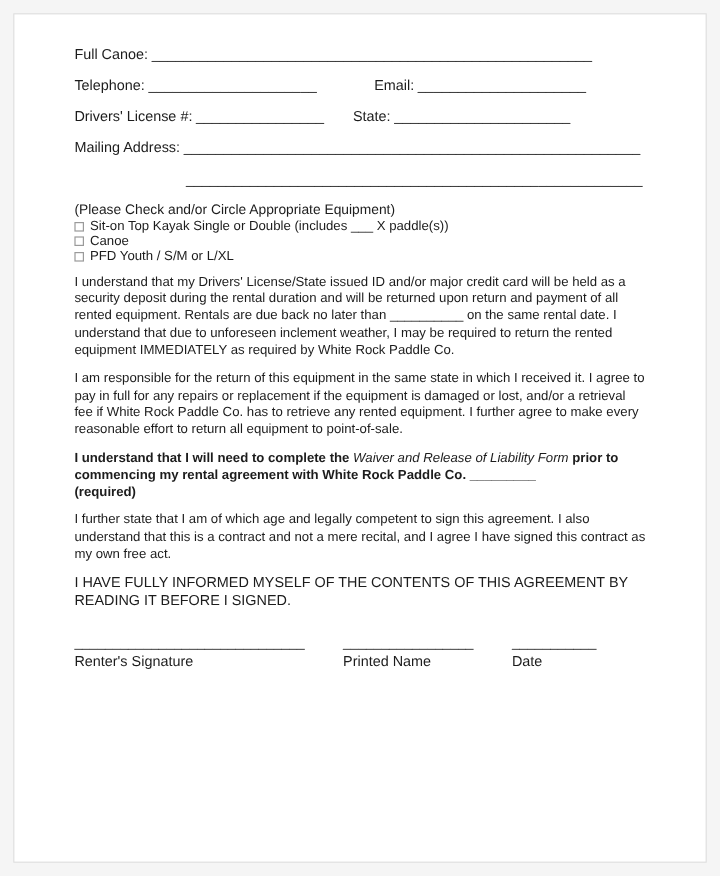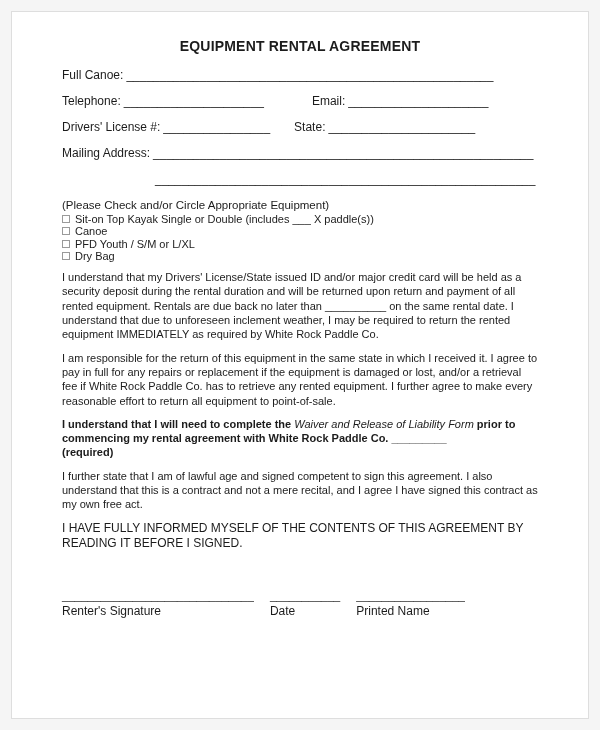--- a/index.html
+++ b/index.html
@@ -64,37 +64,36 @@
   }
   p.caps2 {
     font-size: 12px;
     line-height: 15px;
     margin: 0;
   }
   p.boldp { font-weight: bold; }
   .italic { font-style: italic; font-weight: normal; text-align: right; }
   .sig-row {
     display: flex;
-    gap: 16px;
-    margin-top: 39px;
+    gap: 32px;
+    margin-top: 22px;
     font-size: 11.5px;
   }
   .sig-col .line { white-space: nowrap; }
   .sig-col .slabel {
     font-weight: normal;
     font-size: 12px;
     margin-top: 2px;
   }
 </style>
 </head>
 <body>
 
 <div class="page">
 
-  <div class="title">EQUIPMENT RENTAL AGREEMENT</div>
 
   <div class="frow">
     <span>Full Canoe:</span><span class="blank">_______________________________________________________</span>
   </div>
 
   <div class="frow">
     <span>Telephone:</span><span class="blank">_____________________</span><span class="ml-email">Email:</span><span class="blank">_____________________</span>
   </div>
 
   <div class="frow">
@@ -116,45 +115,41 @@
       <span>Sit-on Top Kayak Single or Double (includes ___ X paddle(s))</span>
     </div>
     <div class="equip-item">
       <span class="cb"></span>
       <span>Canoe</span>
     </div>
     <div class="equip-item">
       <span class="cb"></span>
       <span>PFD Youth / S/M or L/XL</span>
     </div>
-    <div class="equip-item">
-      <span class="cb"></span>
-      <span>Dry Bag</span>
-    </div>
   </div>
 
   <p class="body">I understand that my Drivers' License/State issued ID and/or major credit card will be held as a security deposit during the rental duration and will be returned upon return and payment of all rented equipment. Rentals are due back no later than __________ on the same rental date.  I understand that due to unforeseen inclement weather, I may be required to return the rented equipment IMMEDIATELY as required by White Rock Paddle Co.</p>
 
   <p class="body">I am responsible for the return of this equipment in the same state in which I received it. I agree to pay in full for any repairs or replacement if the equipment is damaged or lost, and/or a retrieval fee if White Rock Paddle Co. has to retrieve any rented equipment. I further agree to make every reasonable effort to return all equipment to point-of-sale.</p>
 
 
   <p class="body boldp"><span>I understand that I will need to complete the </span><span class="italic">Waiver and Release of Liability Form</span><span> prior to commencing my rental agreement with White Rock Paddle Co. </span><span>_________</span><br><span>(required)</span></p>
 
-  <p class="body">I further state that I am of lawful age and signed competent to sign this agreement. I also understand that this is a contract and not a mere recital, and I agree I have signed this contract as my own free act.</p>
+  <p class="body">I further state that I am of which age and legally competent to sign this agreement. I also understand that this is a contract and not a mere recital, and I agree I have signed this contract as my own free act.</p>
 
   <p class="caps2">I HAVE FULLY INFORMED MYSELF OF THE CONTENTS OF THIS AGREEMENT BY READING IT BEFORE I SIGNED.</p>
 
   <div class="sig-row">
     <div class="sig-col">
       <div class="line">______________________________</div>
       <div class="slabel">Renter's Signature</div>
     </div>
     <div class="sig-col">
+      <div class="line">_________________</div>
+      <div class="slabel">Printed Name</div>
+    </div>
+    <div class="sig-col">
       <div class="line">___________</div>
       <div class="slabel">Date</div>
-    </div>
-    <div class="sig-col">
-      <div class="line">_________________</div>
-      <div class="slabel">Printed Name</div>
     </div>
   </div>
 
 </div>
 
 </body></html>

